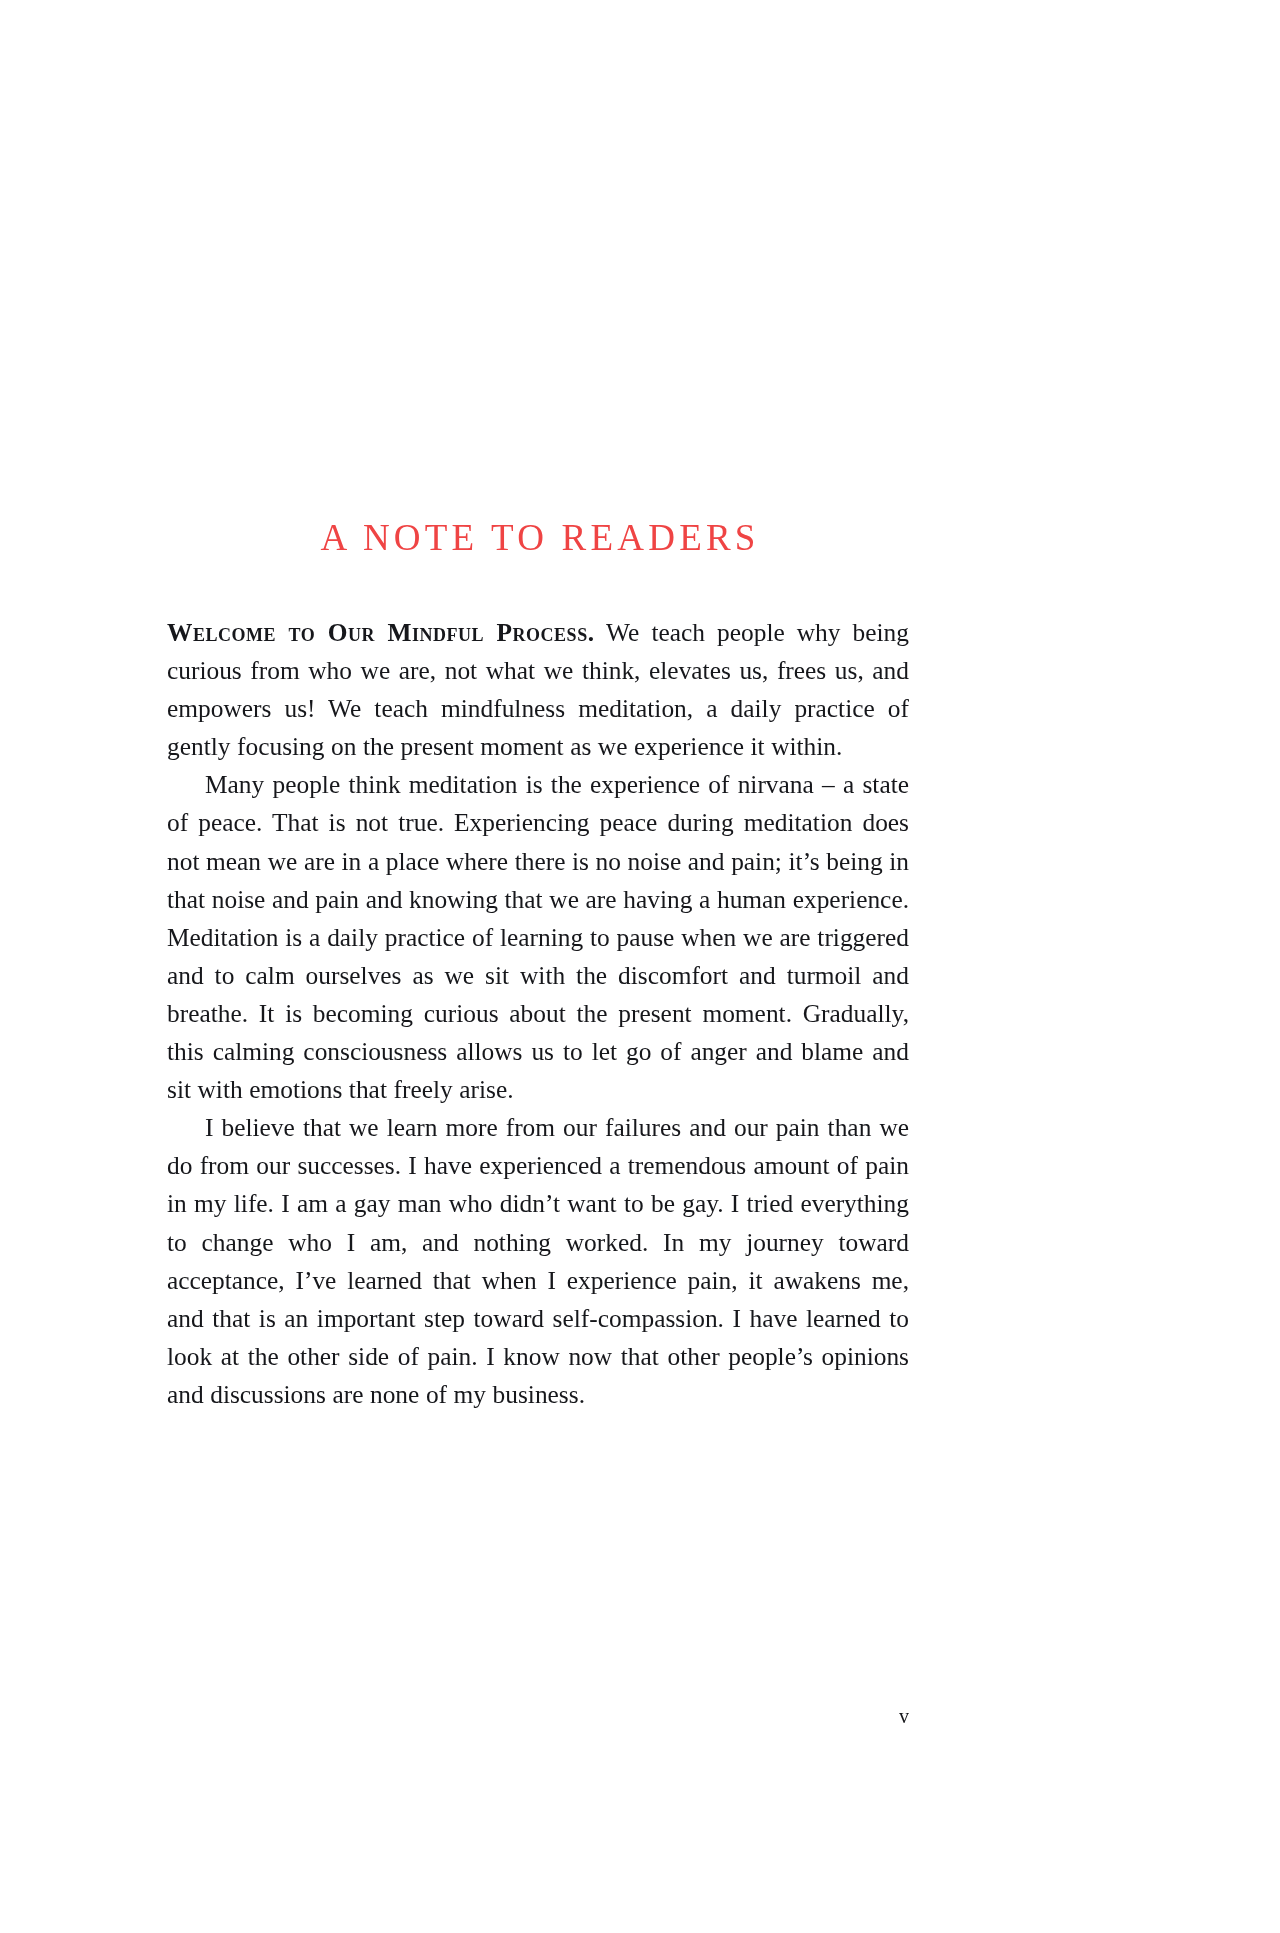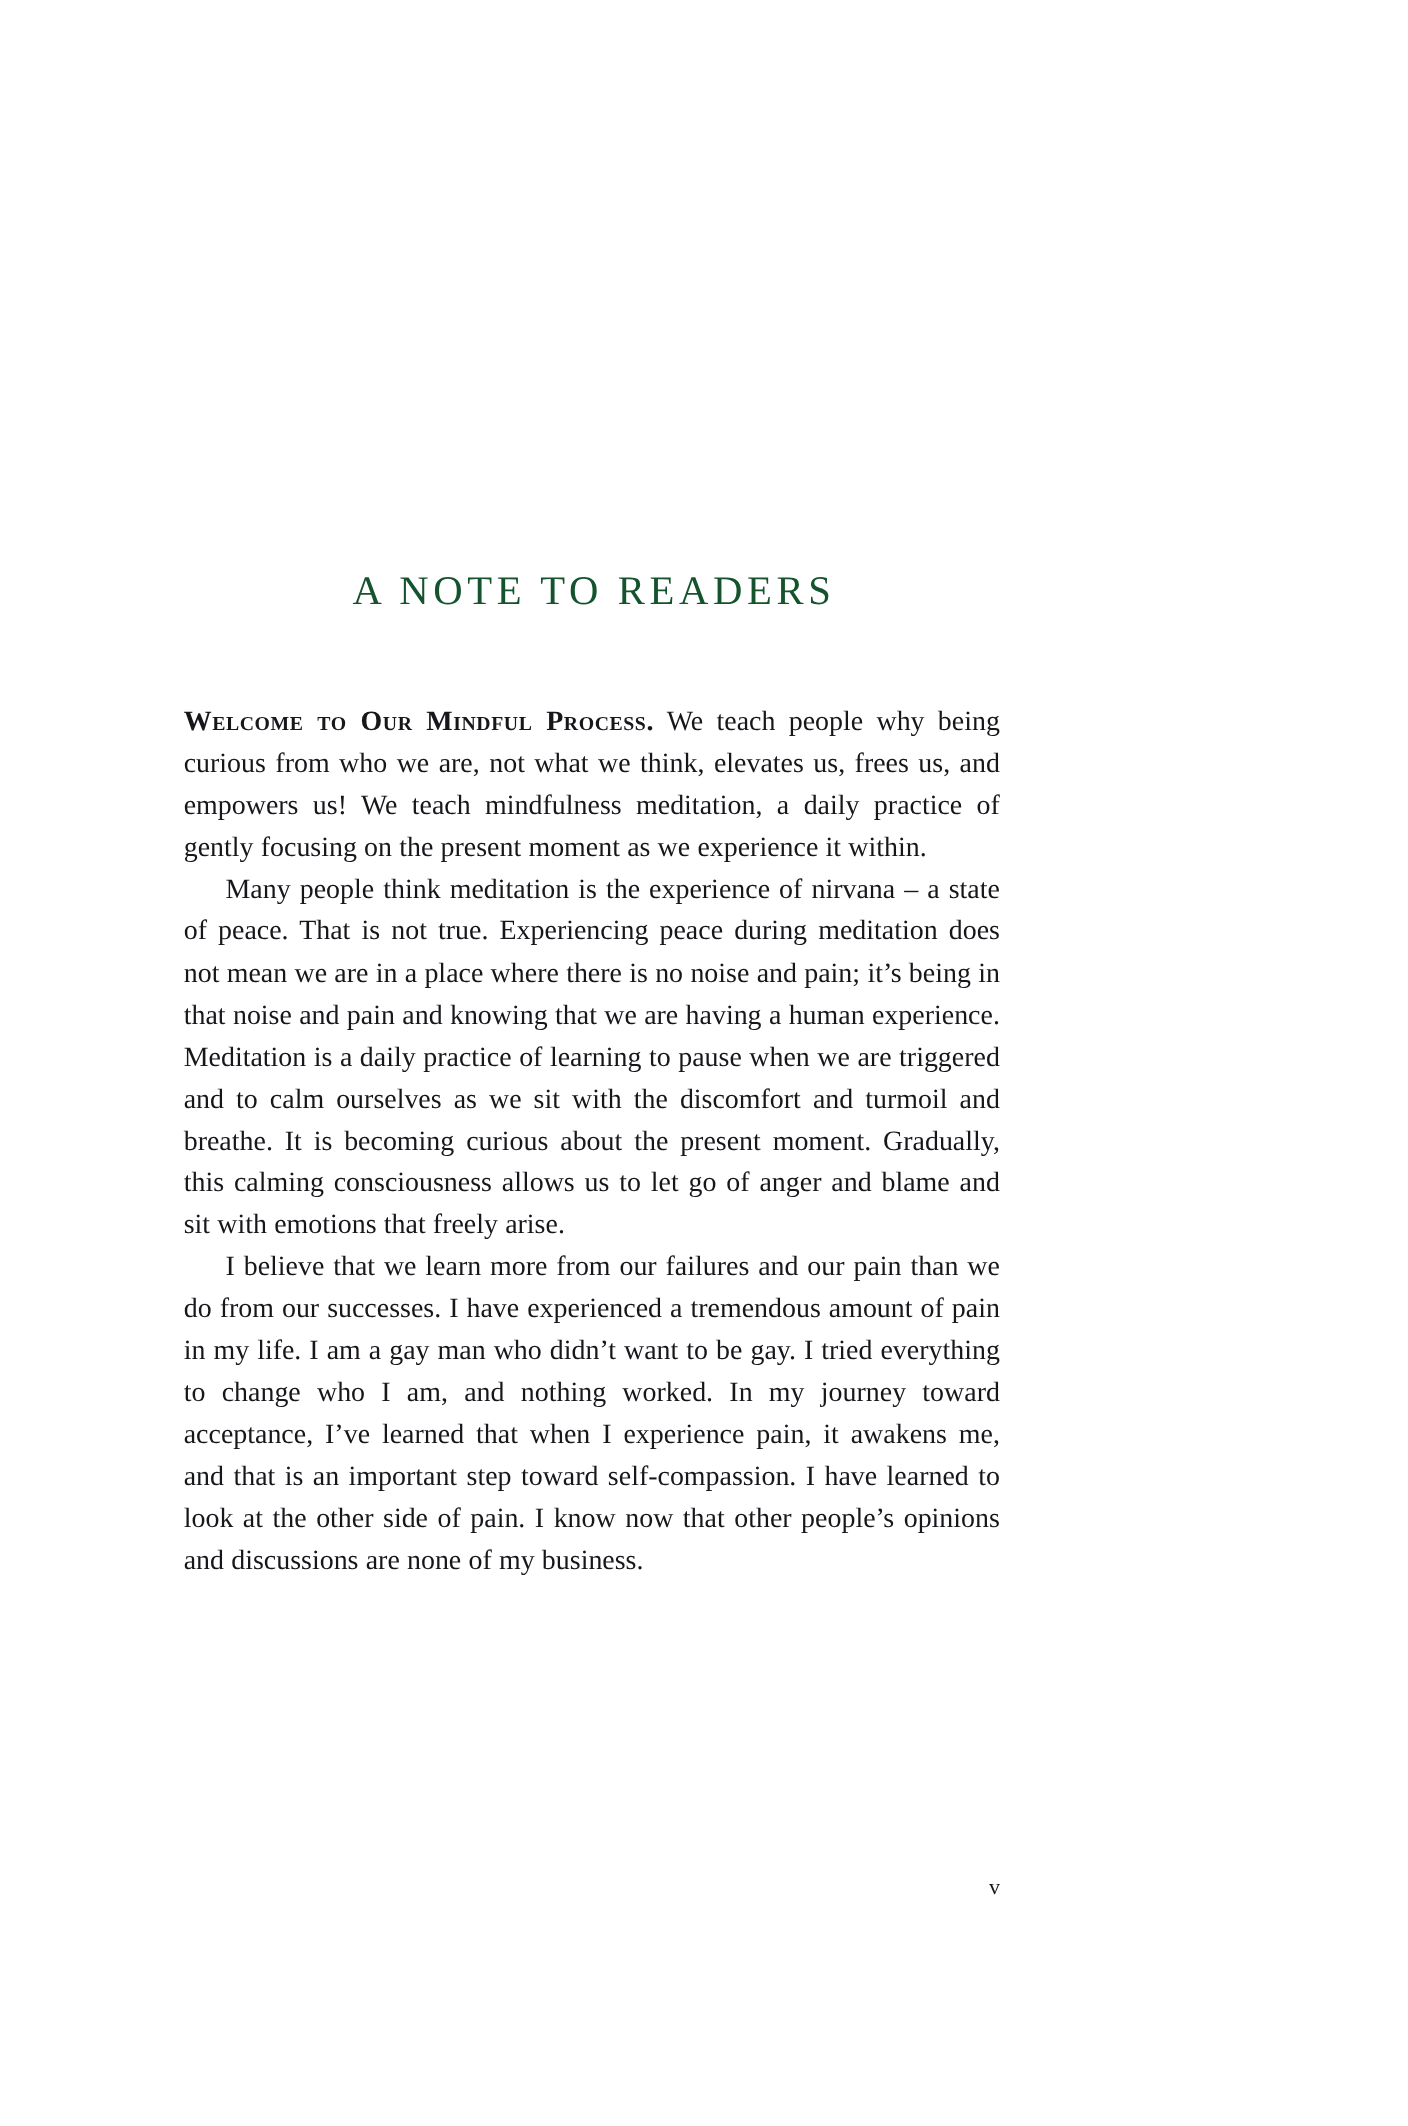--- a/index.html
+++ b/index.html
@@ -32,30 +32,30 @@
     padding: 0;
     position: absolute;
     left: 0;
     top: 518px;
     width: 742px;
     text-align: center;
     font-family: "Liberation Serif", "DejaVu Serif", serif;
     font-weight: 400;
     font-size: 37px;
     letter-spacing: 4.2px;
-    color: #14532d;
+    color: #ef4444;
     text-indent: 4.2px;
     line-height: 1.1;
     white-space: nowrap;
   }
 
   .body-copy {
     position: absolute;
     left: 0;
-    top: 637px;
+    top: 613px;
     width: 742px;
   }
 
   p.para {
     margin: 0 0 0 0;
     padding: 0;
     font-family: "Liberation Serif", "DejaVu Serif", serif;
     font-size: 25.4px;
     line-height: 38.1px;
     color: #16171b;

